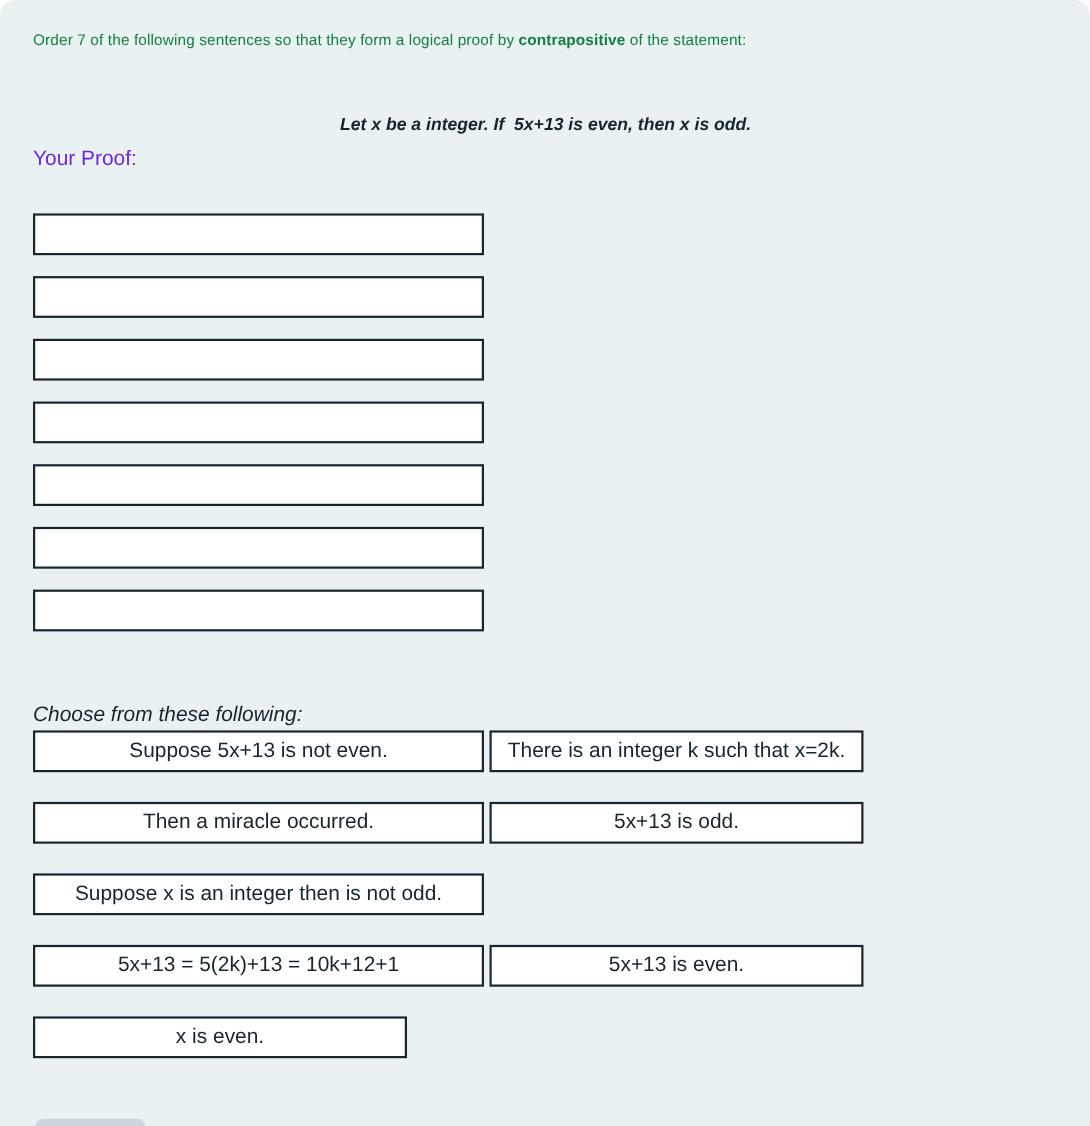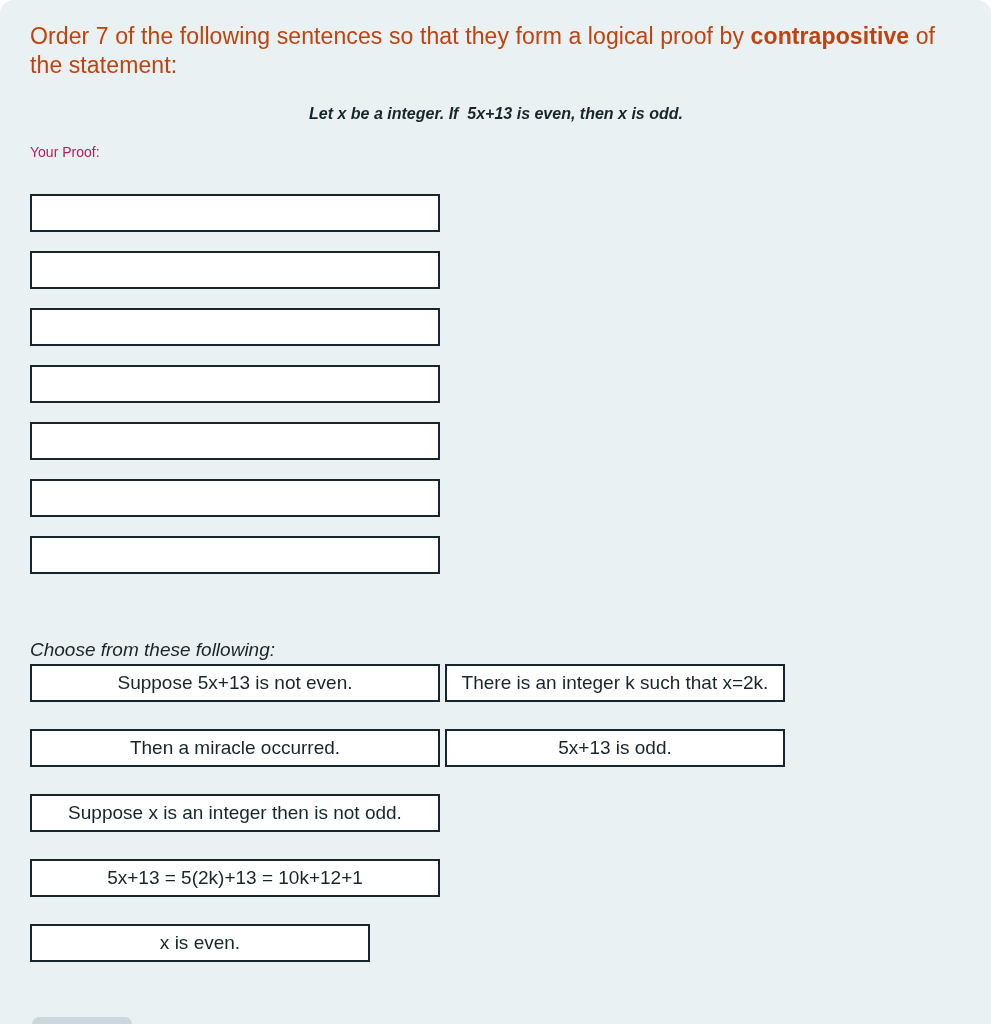--- a/index.html
+++ b/index.html
@@ -17,44 +17,44 @@
     height: 1024px;
     background: #e9f1f3;
     border-radius: 14px 14px 0 0;
     overflow: hidden;
   }
   .prompt {
     position: absolute;
     left: 30px;
     top: 22px;
     width: 930px;
-    font-size: 23px;
+    font-size: 14px;
     line-height: 29px;
-    color: #c2410c;
+    color: #15803d;
     letter-spacing: 0.1px;
   }
   .prompt b { font-weight: 700; }
   .statement {
     position: absolute;
     left: 30px;
     top: 105px;
     width: 932px;
     text-align: center;
     font-size: 16px;
     font-weight: 700;
     font-style: italic;
     color: #17252c;
     white-space: pre;
   }
   .your-proof-label {
     position: absolute;
     left: 30px;
-    top: 144px;
-    font-size: 14px;
-    color: #be185d;
+    top: 134px;
+    font-size: 19px;
+    color: #6d28d9;
   }
   .proof-slots {
     position: absolute;
     left: 30px;
     top: 194px;
     width: 410px;
   }
   .proof-slot {
     width: 410px;
     height: 38px;
@@ -145,20 +145,21 @@
     </div>
     <div class="choice-row">
       <button class="choice-btn col-left">Then a miracle occurred.</button>
       <button class="choice-btn col-right">5x+13 is odd.</button>
     </div>
     <div class="choice-row">
       <button class="choice-btn col-left">Suppose x is an integer then is not odd.</button>
     </div>
     <div class="choice-row">
       <button class="choice-btn col-left">5x+13 = 5(2k)+13 = 10k+12+1</button>
+      <button class="choice-btn col-right">5x+13 is even.</button>
     </div>
     <div class="choice-row">
       <button class="choice-btn col-right">x is even.</button>
     </div>
   </div>
 
   <button class="bottom-action"></button>
 
 </div>
 

